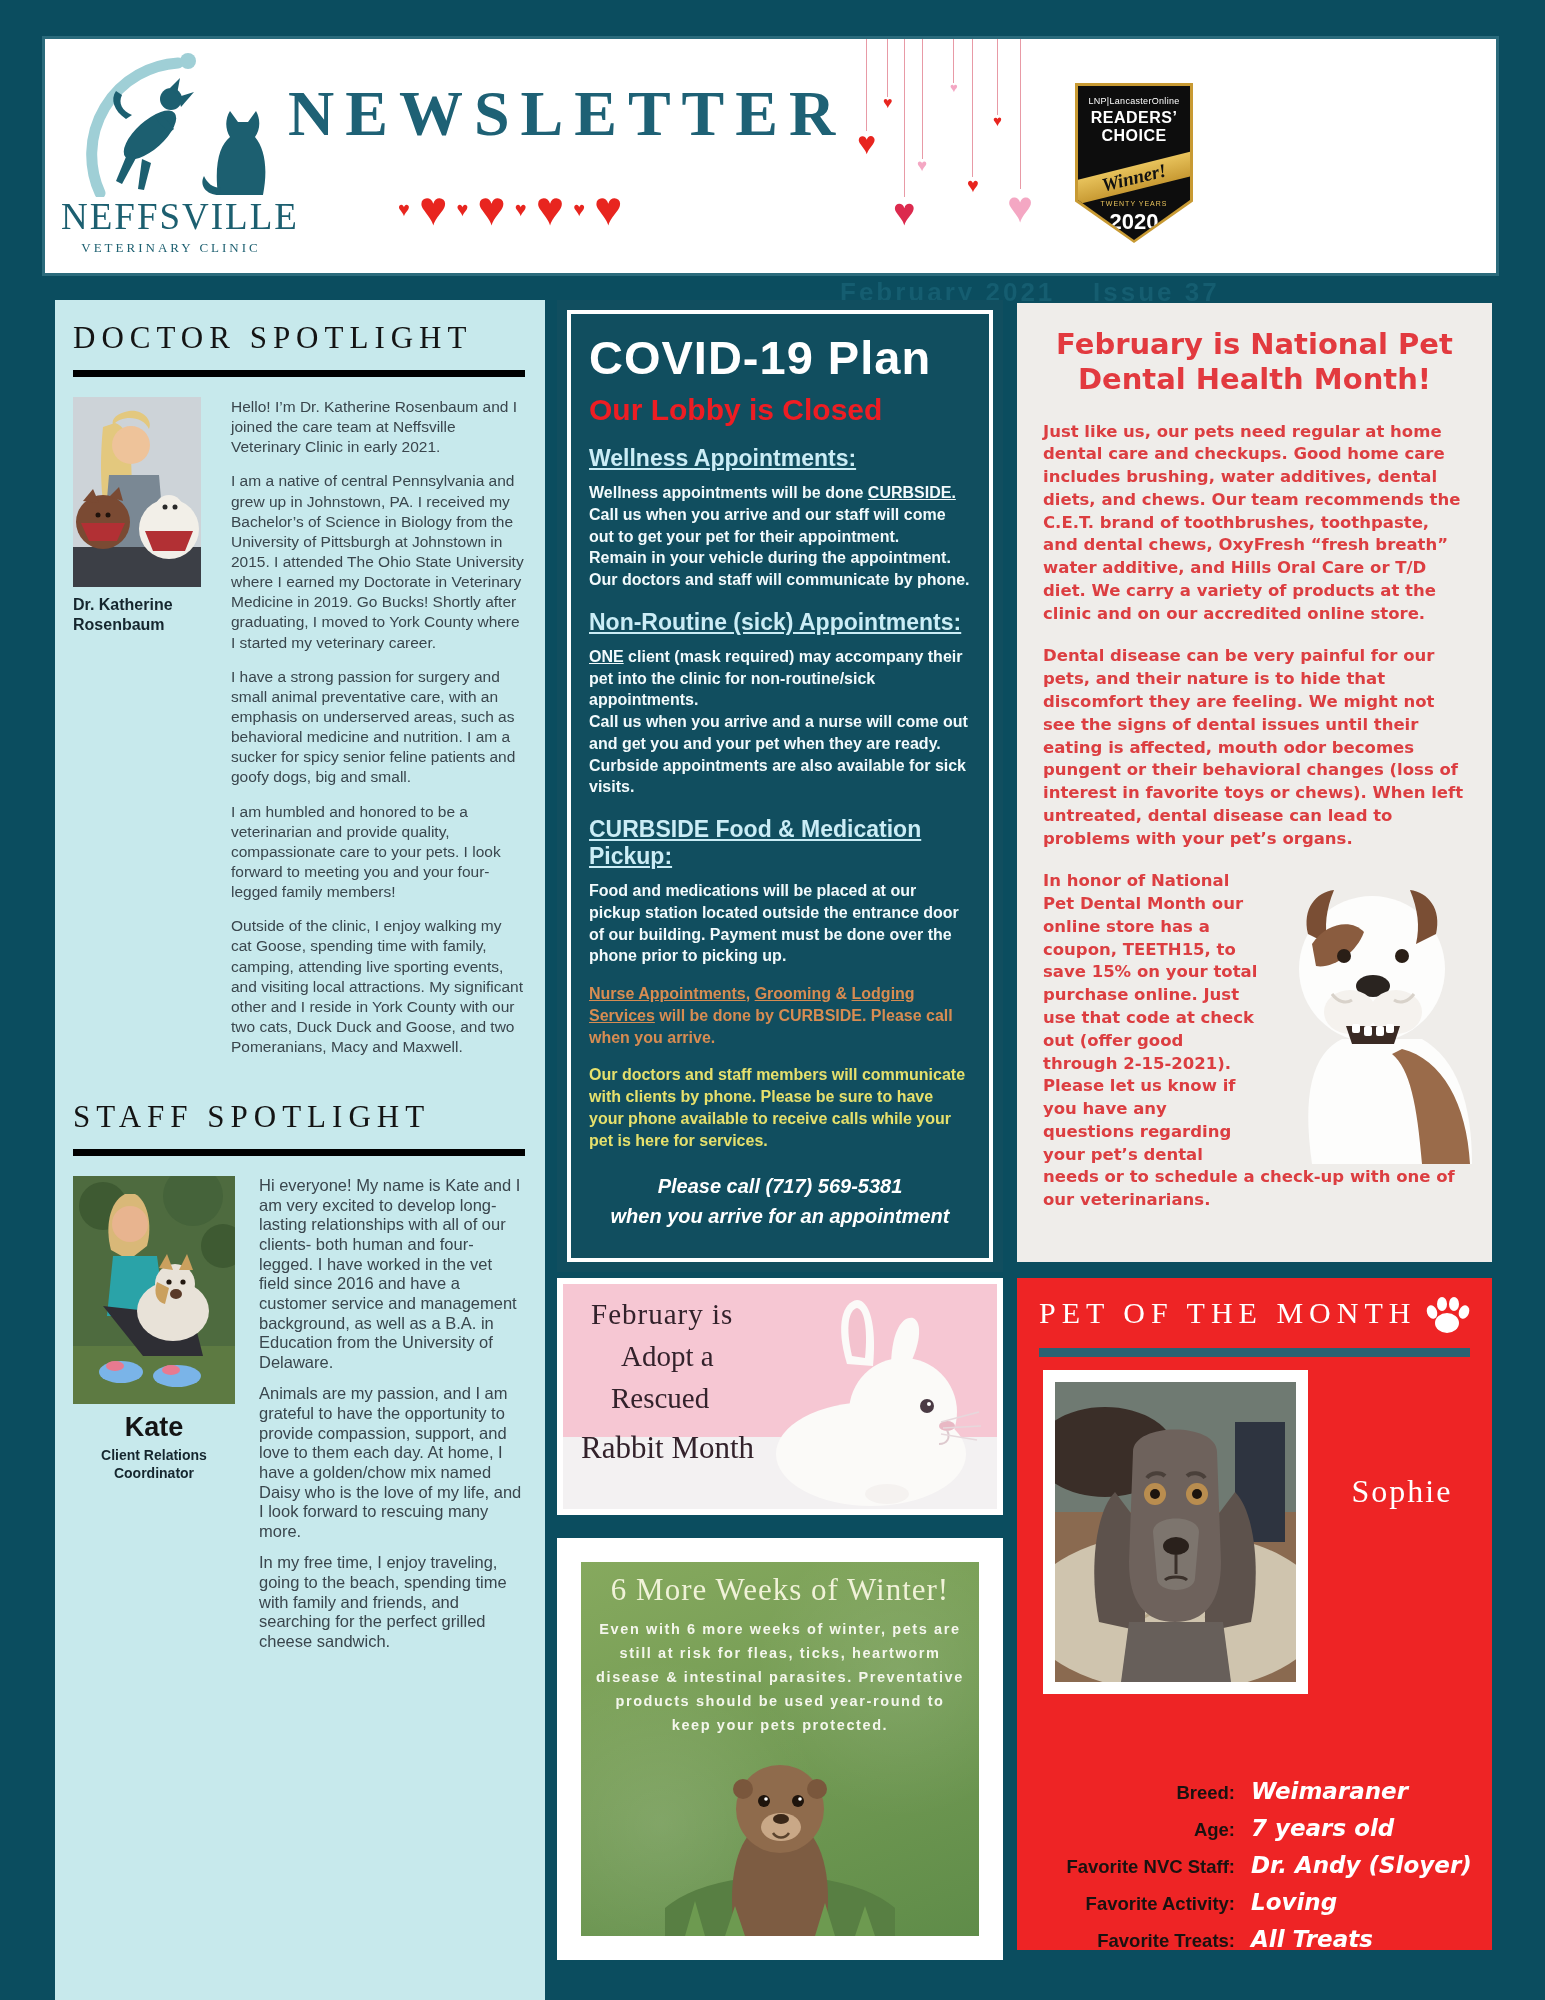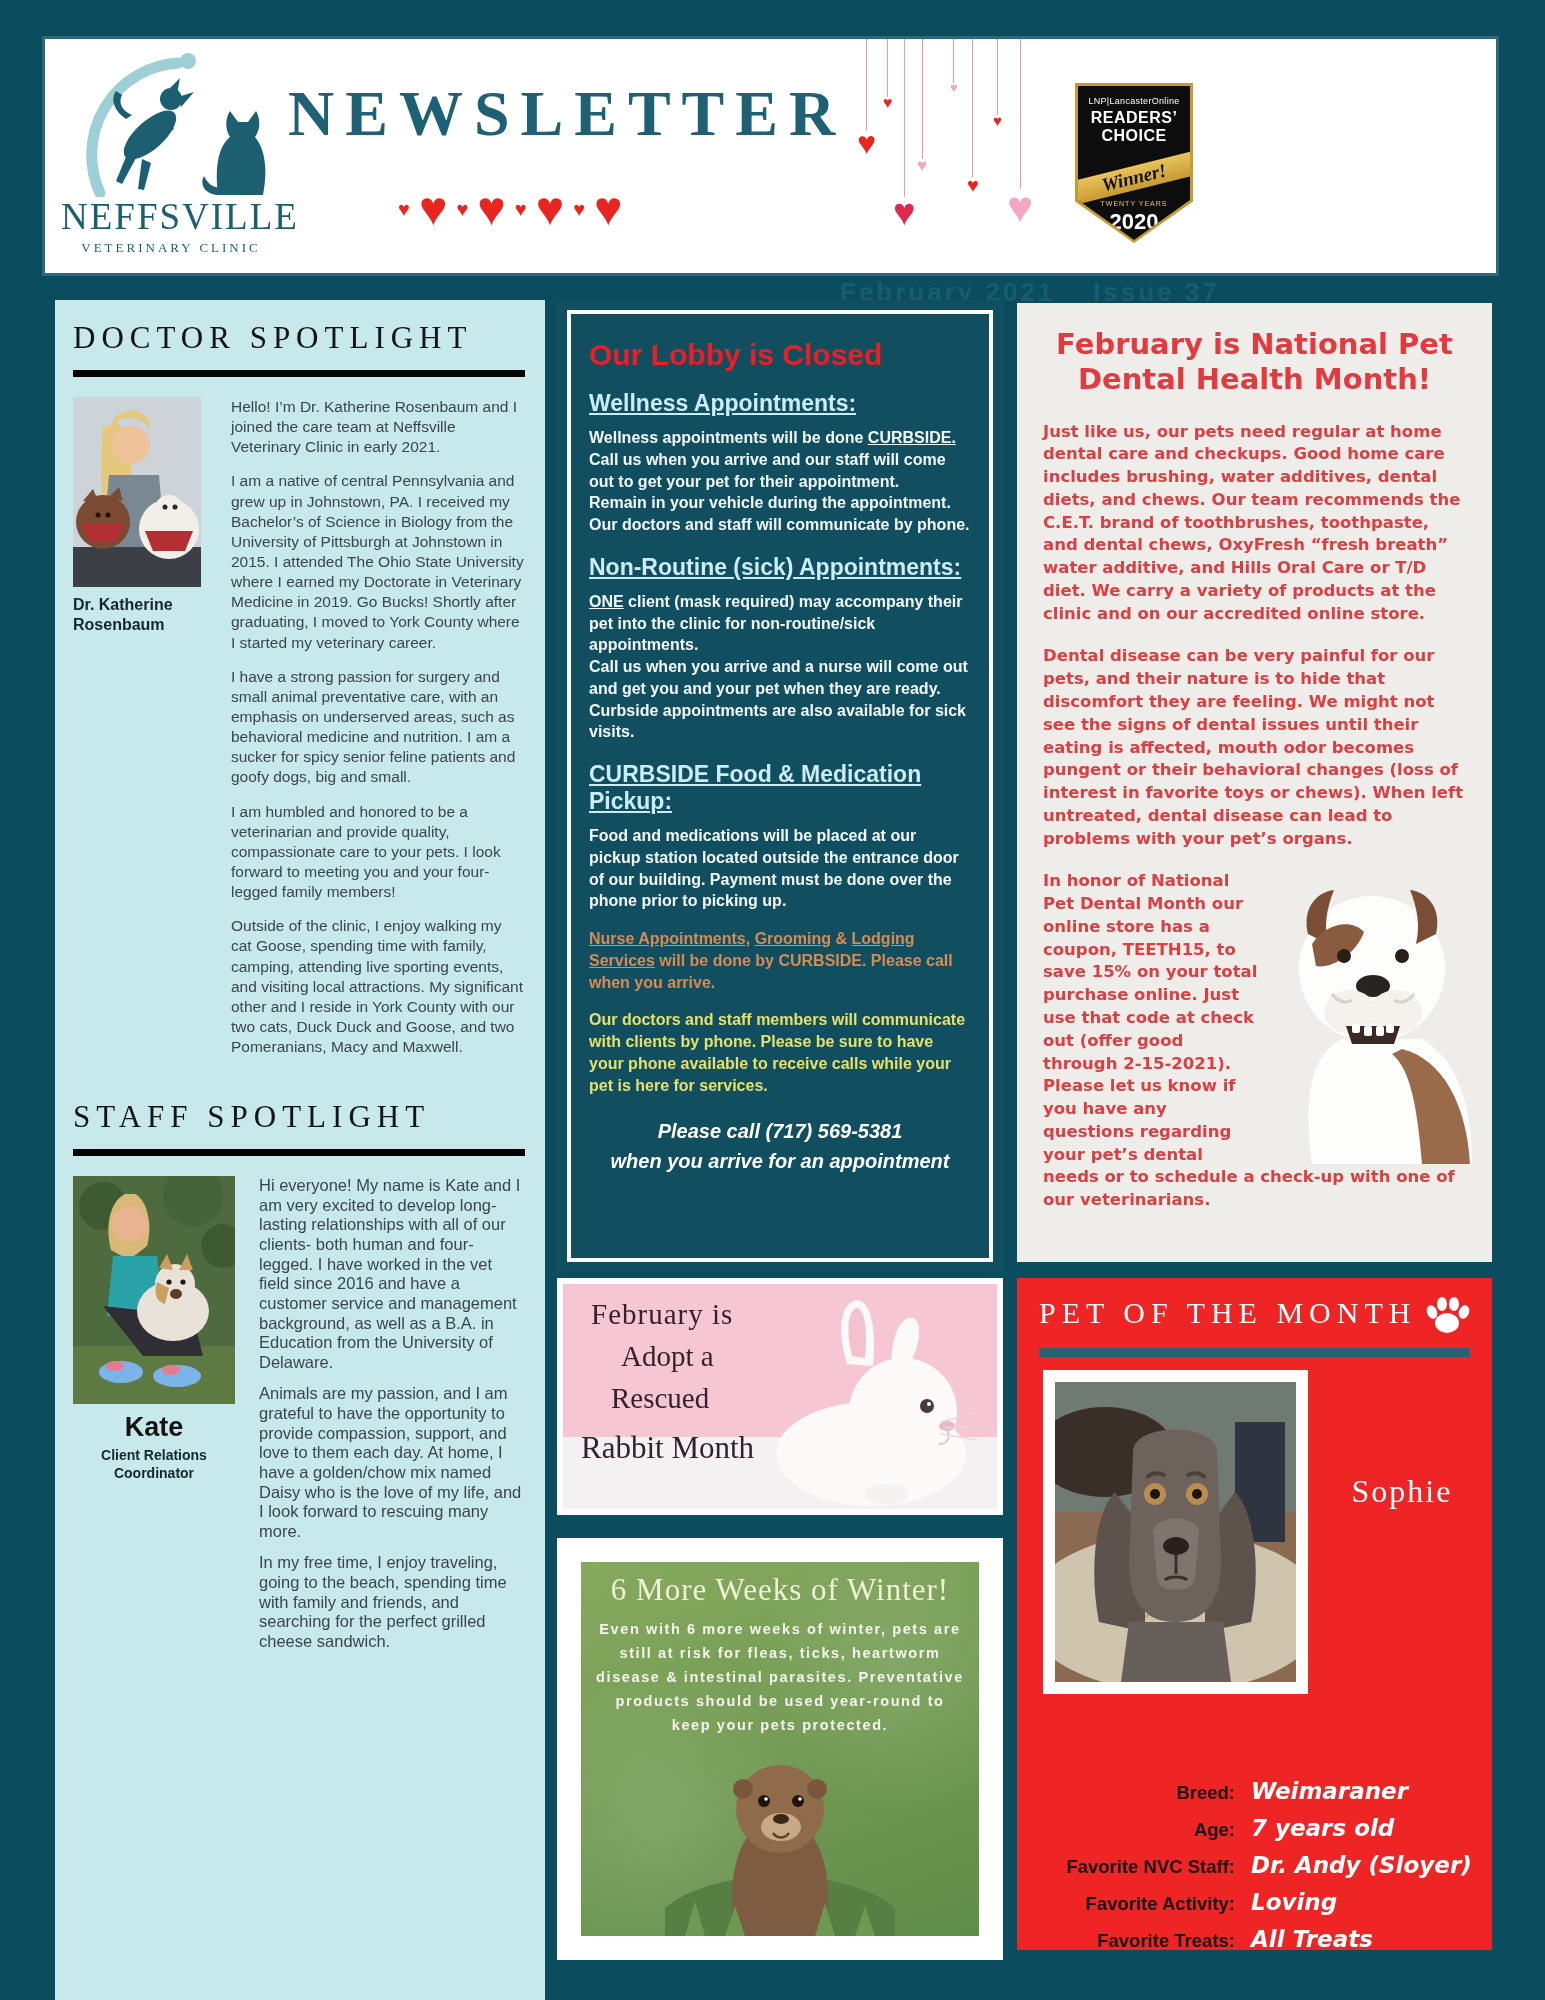--- a/index.html
+++ b/index.html
@@ -345,20 +345,21 @@
     <div class="staff-bio">
       <p>Hi everyone! My name is Kate and I am very excited to develop long-lasting relationships with all of our clients- both human and four-legged. I have worked in the vet field since 2016 and have a customer service and management background, as well as a B.A. in Education from the University of Delaware.</p>
       <p>Animals are my passion, and I am grateful to have the opportunity to provide compassion, support, and love to them each day. At home, I have a golden/chow mix named Daisy who is the love of my life, and I look forward to rescuing many more.</p>
       <p>In my free time, I enjoy traveling, going to the beach, spending time with family and friends, and searching for the perfect grilled cheese sandwich.</p>
     </div>
   </div>
 </div>
 
 <div class="covid">
   <div class="covid-inner">
+    <div class="covid-title">COVID-19 Plan</div>
     <div class="covid-sub">Our Lobby is Closed</div>
     <div><span class="covid-h">Wellness Appointments:</span></div>
     <p class="covid-p"><span>Wellness appointments will be done </span><span class="useg">CURBSIDE.</span><span></span><br><span>Call us when you arrive and our staff will come out to get your pet for their appointment.</span><br><span> Remain in your vehicle during the appointment.</span><br><span>Our doctors and staff will communicate by phone.</span></p>
     <div><span class="covid-h">Non-Routine (sick) Appointments:</span></div>
     <p class="covid-p"><span class="useg">ONE</span><span> client (mask required) may accompany their pet into the clinic for non-routine/sick appointments.</span><br><span>Call us when you arrive and a nurse will come out and get you and your pet when they are ready.</span><br><span>Curbside appointments are also available for sick visits.</span></p>
     <div><span class="covid-h">CURBSIDE Food &amp; Medication Pickup:</span></div>
     <p class="covid-p"><span>Food and medications will be placed at our pickup station located outside the entrance door of our building.  Payment must be done over the phone prior to picking up.</span></p>
     <p class="covid-p orange"><span class="useg">Nurse Appointments</span><span>, </span><span class="useg">Grooming</span><span> &amp; </span><span class="useg">Lodging Services</span><span> will be done by CURBSIDE. Please call when you arrive.</span></p>
     <p class="covid-p yellow">Our doctors and staff members will communicate with clients by phone. Please be sure to have your phone available to receive calls while your pet is here for services.</p>
     <div class="covid-call">

